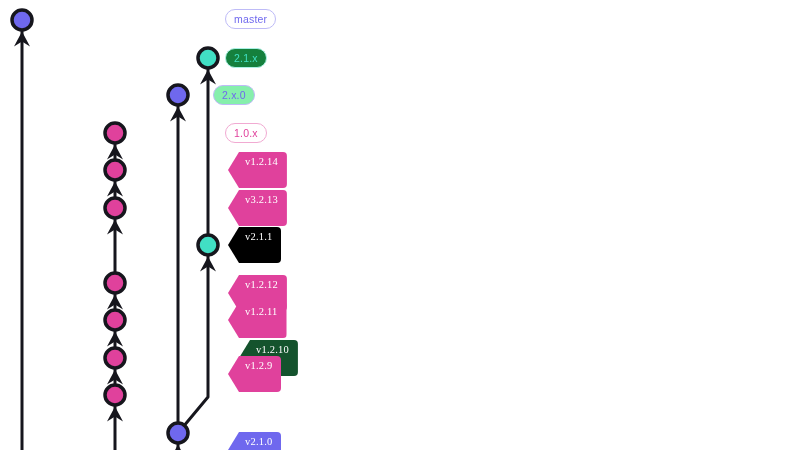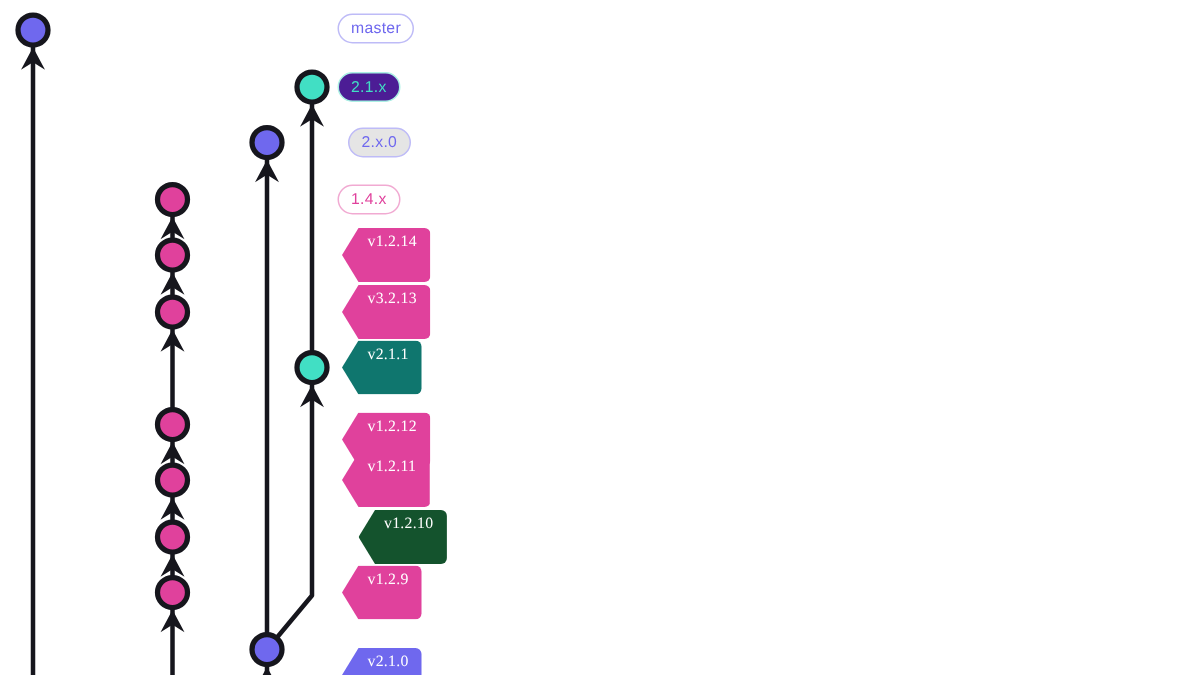--- a/index.html
+++ b/index.html
@@ -68,25 +68,25 @@
       <circle cx="115" cy="320" r="10" fill="#e0419c" stroke="#16161d" stroke-width="3.5"></circle>
       <circle cx="115" cy="358" r="10" fill="#e0419c" stroke="#16161d" stroke-width="3.5"></circle>
       <circle cx="115" cy="395" r="10" fill="#e0419c" stroke="#16161d" stroke-width="3.5"></circle>
       <circle cx="178" cy="95" r="10" fill="#6f68ee" stroke="#16161d" stroke-width="3.5"></circle>
       <circle cx="178" cy="433" r="10" fill="#6f68ee" stroke="#16161d" stroke-width="3.5"></circle>
       <circle cx="208" cy="58" r="10" fill="#41dfc4" stroke="#16161d" stroke-width="3.5"></circle>
       <circle cx="208" cy="245" r="10" fill="#41dfc4" stroke="#16161d" stroke-width="3.5"></circle>
     </svg>
   <div id="overlay">
       <div class="branch-label" style="left: 225px; top: 19px; color: rgb(111, 104, 238); border-color: rgb(190, 187, 247); background: rgb(255, 255, 255);">master</div>
-      <div class="branch-label" style="left: 225px; top: 58px; color: rgb(65, 223, 196); border-color: rgb(170, 241, 228); background: #4c1d95;">2.1.x</div>
-      <div class="branch-label" style="left: 232px; top: 95px; color: rgb(111, 104, 238); border-color: rgb(190, 187, 247); background: #e5e5e5;">2.x.0</div>
-      <div class="branch-label" style="left: 225px; top: 133px; color: rgb(224, 65, 156); border-color: rgb(241, 170, 210); background: rgb(255, 255, 255);">1.4.x</div>
+      <div class="branch-label" style="left: 225px; top: 58px; color: rgb(65, 223, 196); border-color: rgb(170, 241, 228); background: #15803d;">2.1.x</div>
+      <div class="branch-label" style="left: 213px; top: 95px; color: rgb(111, 104, 238); border-color: rgb(190, 187, 247); background: #86efac;">2.x.0</div>
+      <div class="branch-label" style="left: 225px; top: 133px; color: rgb(224, 65, 156); border-color: rgb(241, 170, 210); background: rgb(255, 255, 255);">1.0.x</div>
       <div class="tag" style="left: 228px; top: 170px; background: rgb(224, 65, 156); color: rgb(255, 255, 255);">v1.2.14</div>
       <div class="tag" style="left: 228px; top: 208px; background: rgb(224, 65, 156); color: rgb(255, 255, 255);">v3.2.13</div>
-      <div class="tag" style="left: 228px; top: 245px; background: #0f766e; color: rgb(255, 255, 255);">v2.1.1</div>
+      <div class="tag" style="left: 228px; top: 245px; background: #000000; color: rgb(255, 255, 255);">v2.1.1</div>
       <div class="tag" style="left: 228px; top: 283px; background: rgb(224, 65, 156); color: rgb(255, 255, 255); margin-top: 10px;">v1.2.12</div>
       <div class="tag" style="left: 228px; top: 320px; background: rgb(224, 65, 156); color: rgb(255, 255, 255); text-align: center;">v1.2.11</div>
       <div class="tag" style="left: 239px; top: 358px; background: #14532d; color: rgb(255, 255, 255);">v1.2.10</div>
-      <div class="tag" style="left: 228px; top: 395px; background: rgb(224, 65, 156); color: rgb(255, 255, 255);">v1.2.9</div>
+      <div class="tag" style="left: 228px; top: 374px; background: rgb(224, 65, 156); color: rgb(255, 255, 255);">v1.2.9</div>
       <div class="tag" style="left: 228px; top: 433px; background: rgb(111, 104, 238); color: rgb(255, 255, 255); margin-top: 17px;">v2.1.0</div>
     </div>
 </div>
 
 </body></html>

